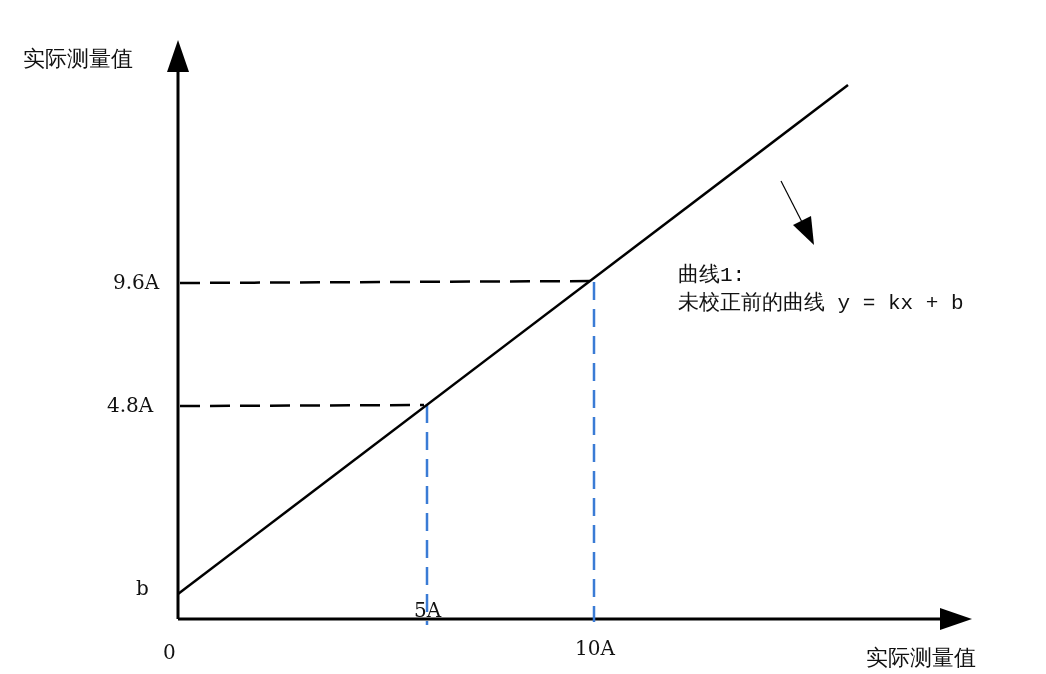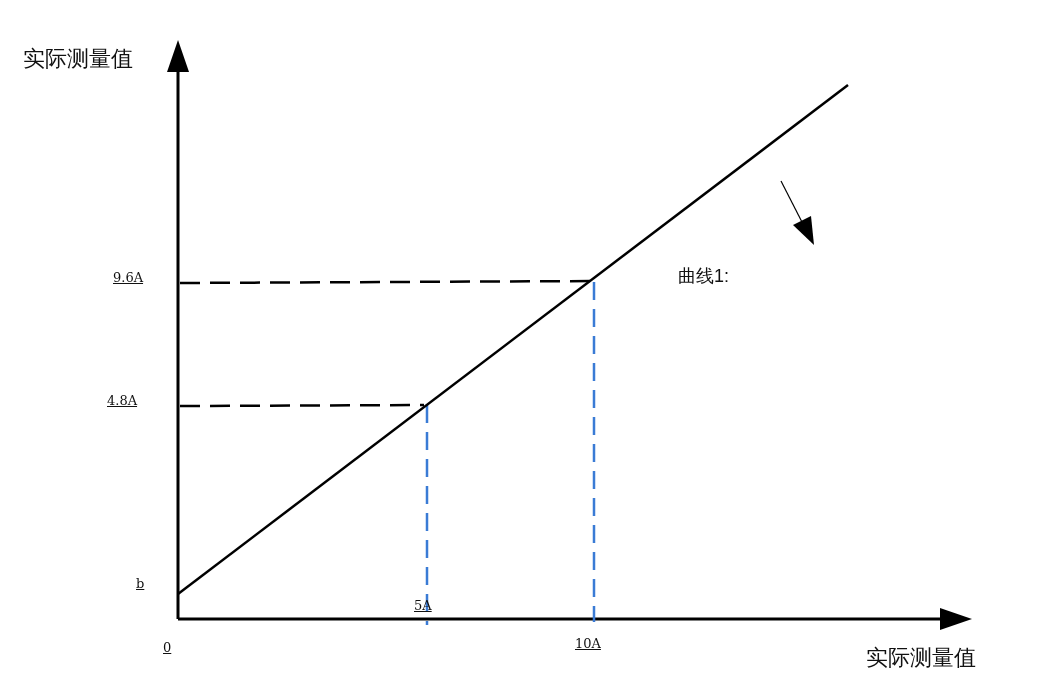--- a/index.html
+++ b/index.html
@@ -1,22 +1,22 @@
 <!DOCTYPE html>
 <html><head>
 <meta charset="utf-8">
 <style>
   html, body { margin: 0; padding: 0; background: #ffffff; }
   body { width: 1046px; height: 674px; position: relative; overflow: hidden; }
   #canvas { position: absolute; left: 0; top: 0; width: 1046px; height: 674px; }
   .lbl { position: absolute; font-family: "DejaVu Serif", "Liberation Serif", serif; color: #111; white-space: nowrap; }
-  .cjk { font-family: Liberation Sans, sans-serif; }
+  .cjk { font-family: Liberation Mono, monospace; }
   .axis-title { font-size: 22px; }
-  .tick { font-size: 13px; text-decoration: underline; }
-  .anno { font-size: 18px; line-height: 28px; }
+  .tick { font-size: 20px; }
+  .anno { font-size: 21px; line-height: 28px; }
 </style>
 </head>
 <body>
 
 <svg id="canvas" width="1046" height="674" viewBox="0 0 1046 674">
 
   <line x1="178" y1="619" x2="178" y2="70" stroke="#000" stroke-width="3"></line>
   <polygon points="178,40 167,72 189,72" fill="#000"></polygon>
 
   <line x1="178" y1="619" x2="942" y2="619" stroke="#000" stroke-width="3"></line>
@@ -40,13 +40,14 @@
 <div class="lbl tick" style="left:113px; top:270px;">9.6A</div>
 <div class="lbl tick" style="left:107px; top:393px;text-align:center;">4.8A</div>
 <div class="lbl tick" style="left:136px; top:576px;">b</div>
 
 <div class="lbl tick" style="left:163px; top:640px;">0</div>
 <div class="lbl tick" style="left:414px; top:598px;">5A</div>
 <div class="lbl tick" style="left:575px; top:636px;">10A</div>
 
 <div class="lbl anno" style="left:678px; top:262px;">
   <div class="cjk">曲线1:</div>
+  <div class="cjk">未校正前的曲线 y = kx + b</div>
 </div>
 
 </body></html>

